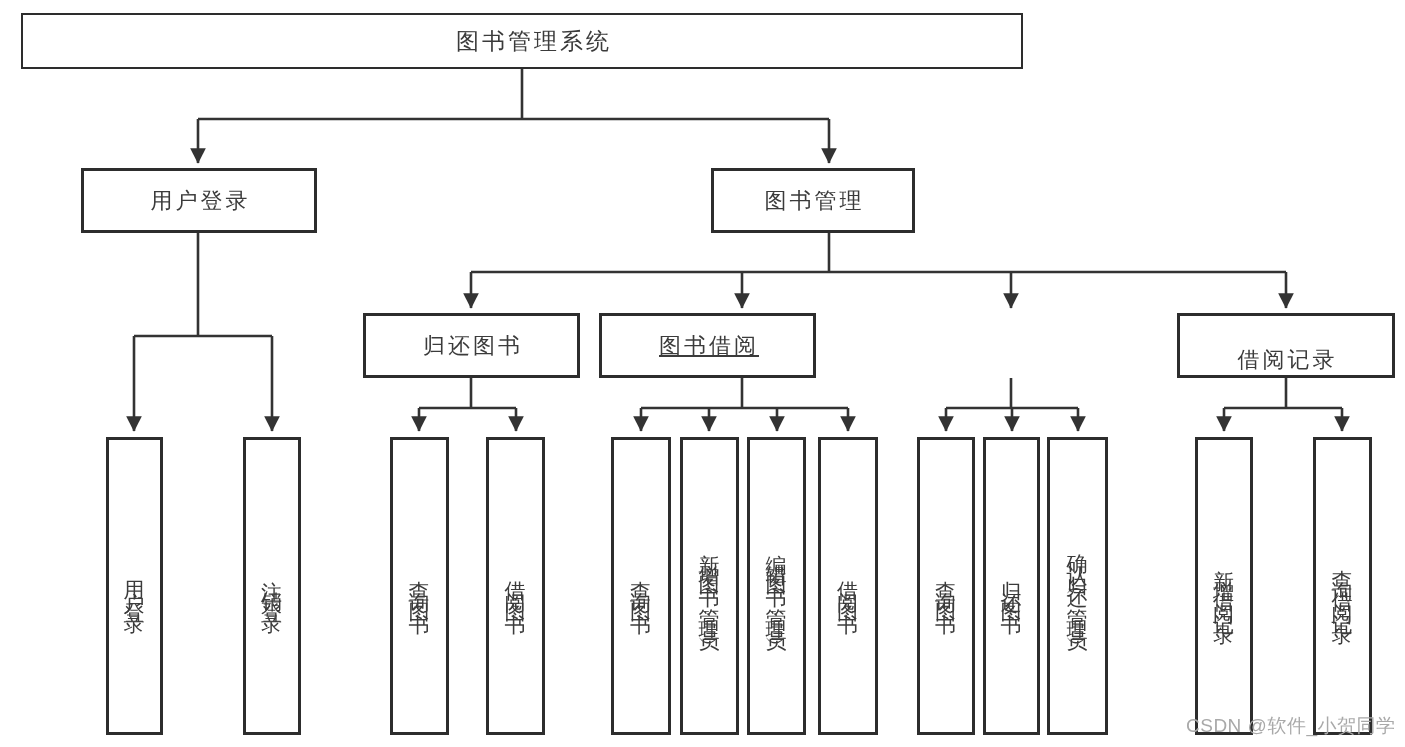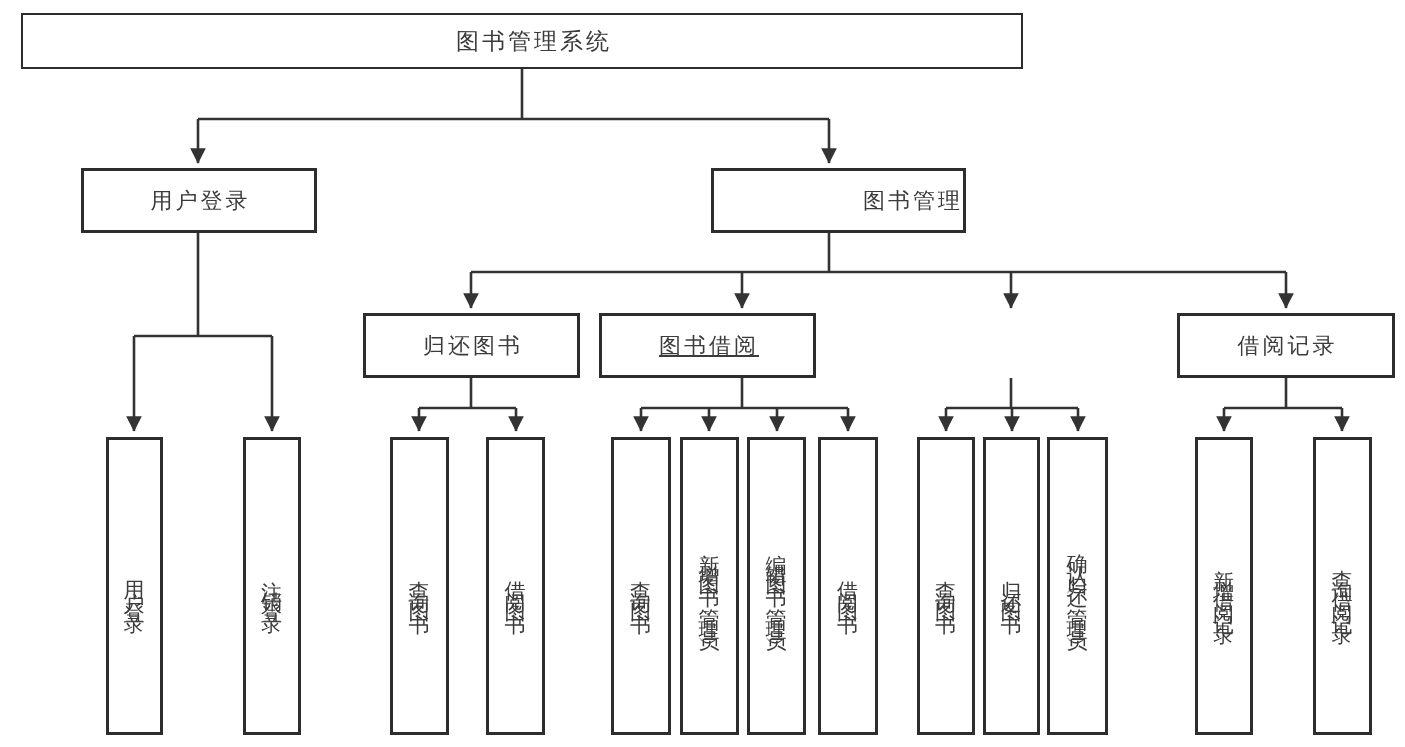--- a/index.html
+++ b/index.html
@@ -104,31 +104,31 @@
     </g>
   </svg>
 
   <div class="node box-h box-root" style="left:21px; top:13px; width:1002px; height:56px;padding-left:24px;">
     <span>图书管理系统</span>
   </div>
 
   <div class="node box-h" style="left:81px; top:168px; width:236px; height:65px;">
     <span>用户登录</span>
   </div>
-  <div class="node box-h" style="left:711px; top:168px; width:255px; height:65px;justify-content:flex-end;">
+  <div class="node box-h" style="left:711px; top:168px; width:204px; height:65px;">
     <span>图书管理</span>
   </div>
 
   <div class="node box-h" style="left:363px; top:313px; width:217px; height:65px;">
     <span>归还图书</span>
   </div>
   <div class="node box-h" style="left:599px; top:313px; width:217px; height:65px;text-decoration:underline;">
     <span>图书借阅</span>
   </div>
-  <div class="node box-h" style="left:1177px; top:313px; width:218px; height:65px;">
+  <div class="node box-h" style="left:1177px; top:313px; width:218px; height:65px;align-items:flex-end;">
     <span>借阅记录</span>
   </div>
 
   <div class="node box-v" style="left:106px; top:437px; width:57px; height:298px;">
     <span>用户登录</span>
   </div>
   <div class="node box-v" style="left:243px; top:437px; width:58px; height:298px;">
     <span>注销登录</span>
   </div>
 
@@ -162,14 +162,15 @@
     <span>确认归还（管理员）</span>
   </div>
 
   <div class="node box-v" style="left:1195px; top:437px; width:58px; height:298px;">
     <span>新增借阅记录</span>
   </div>
   <div class="node box-v" style="left:1313px; top:437px; width:59px; height:298px;">
     <span>查询借阅记录</span>
   </div>
 
+  <div id="watermark">CSDN @软件_小贺同学</div>
 
 </div>
 
 </body></html>

